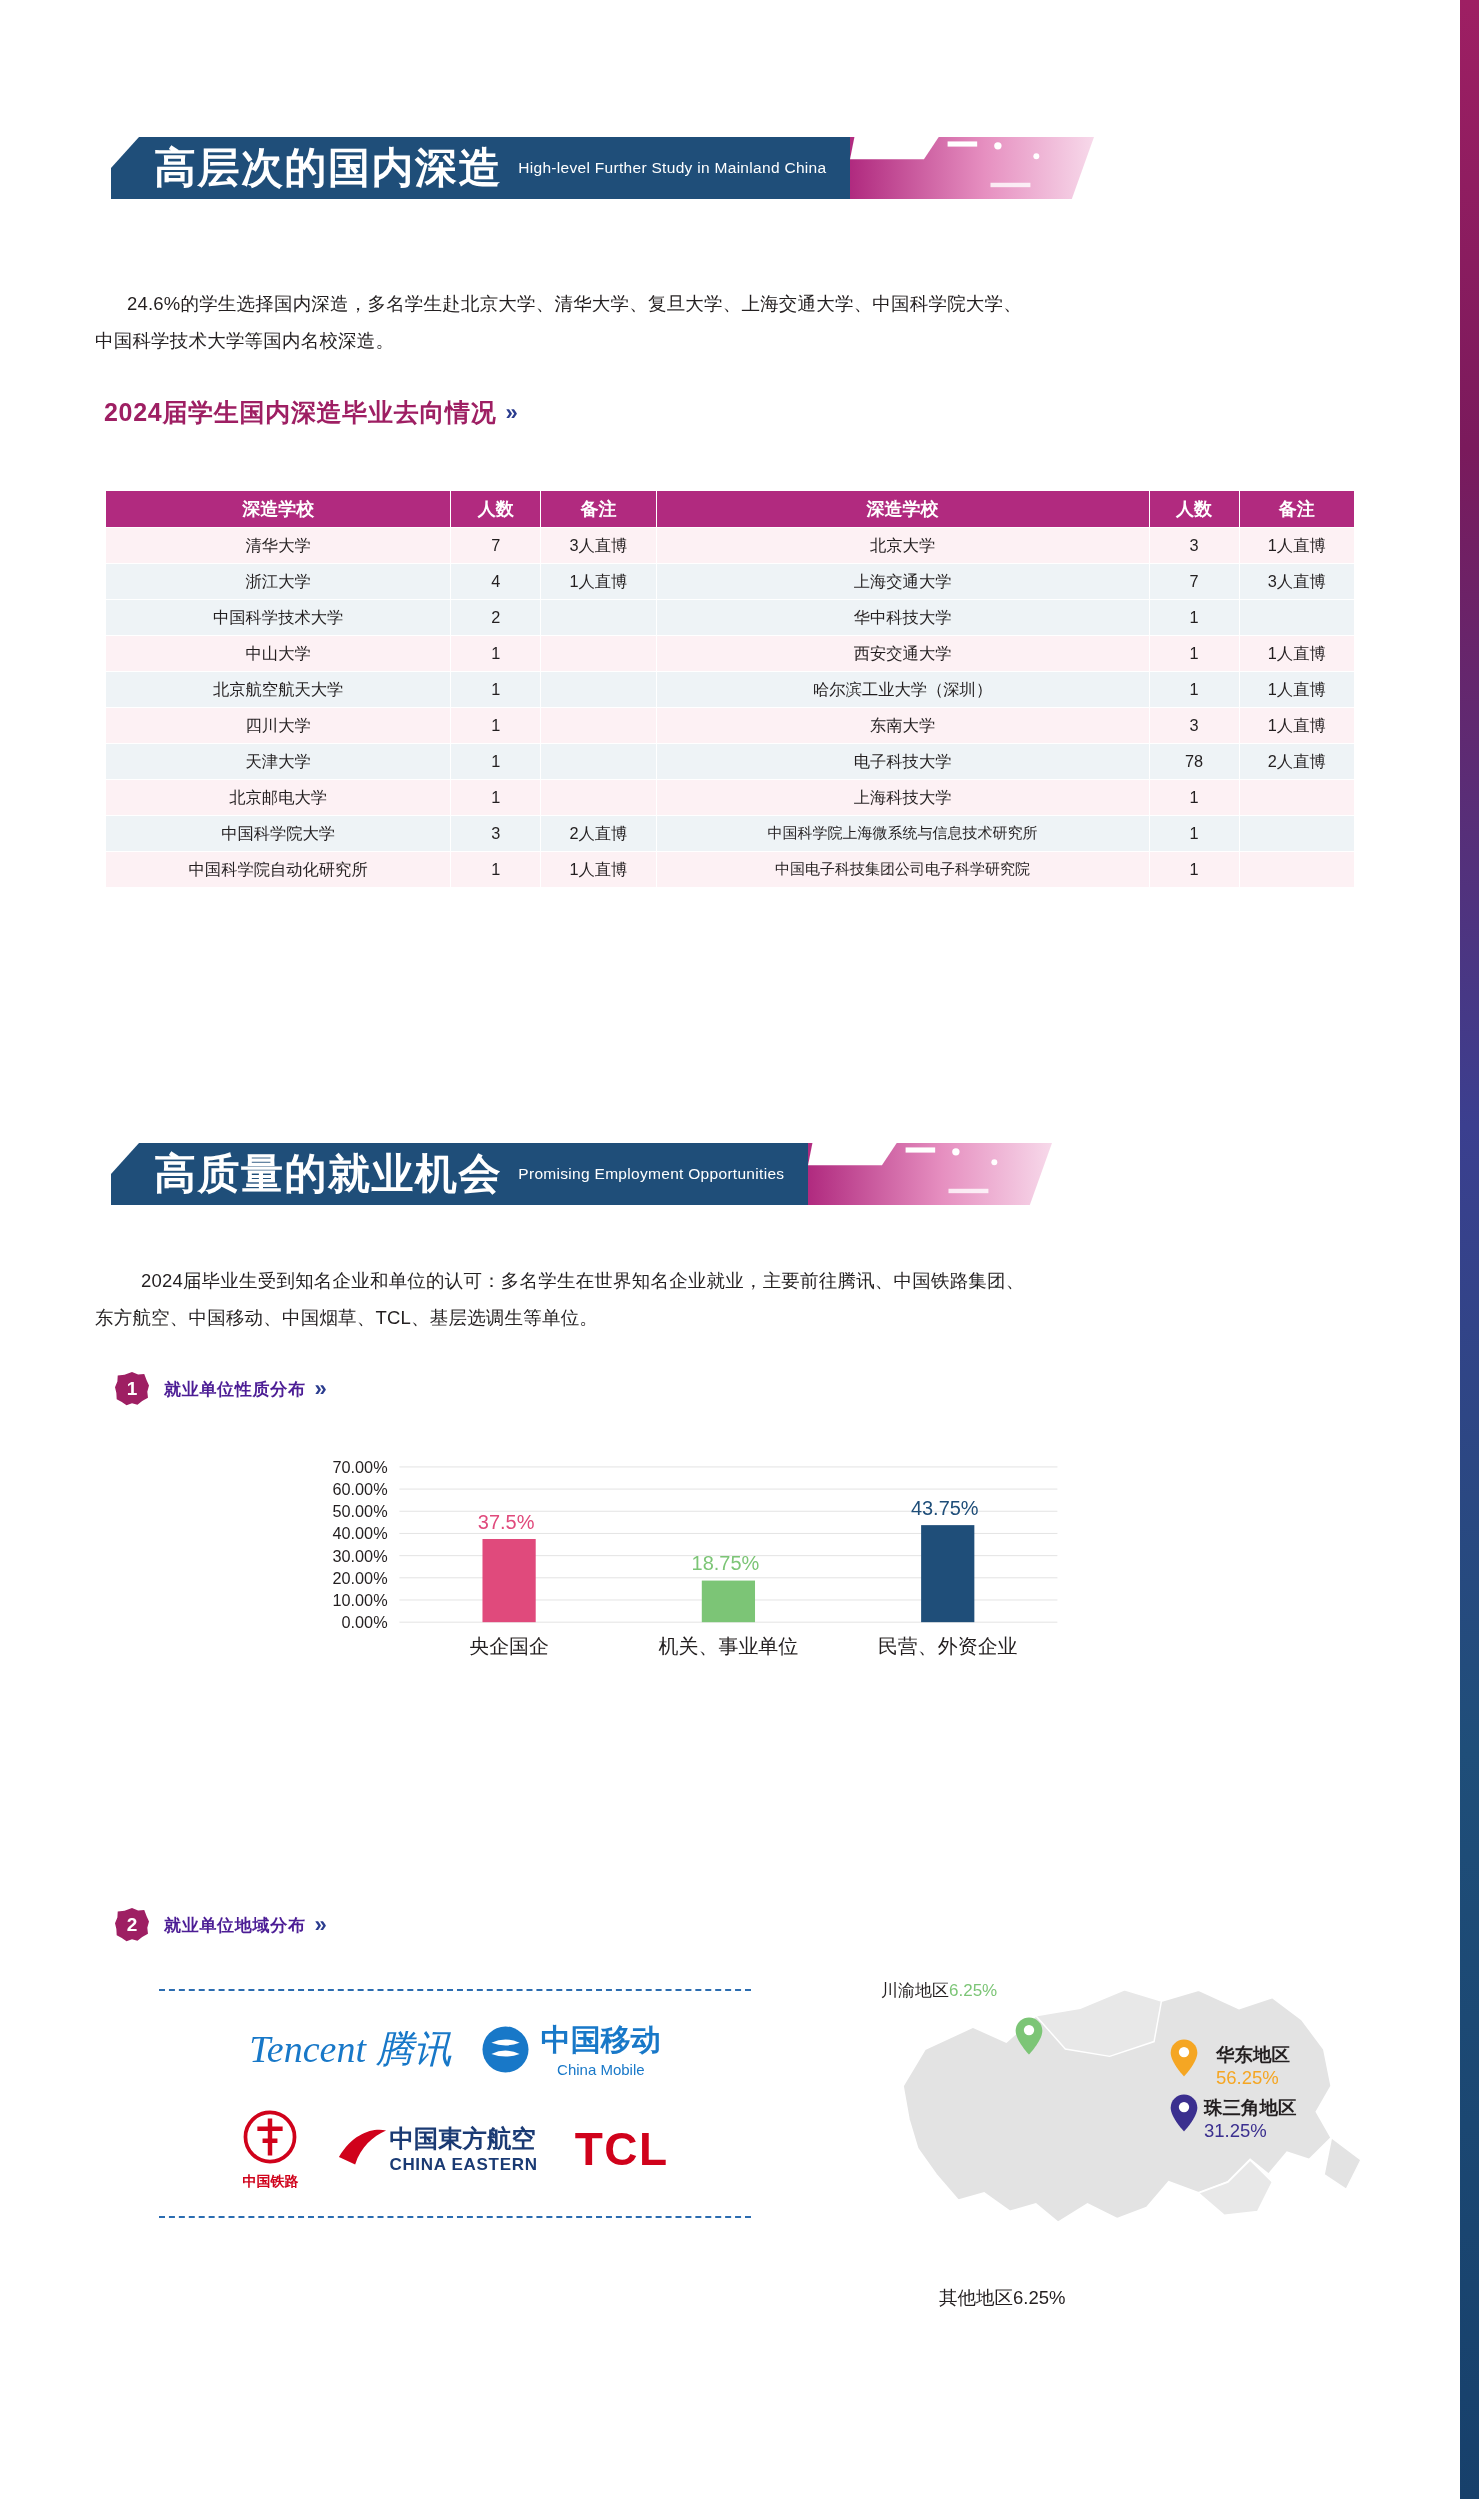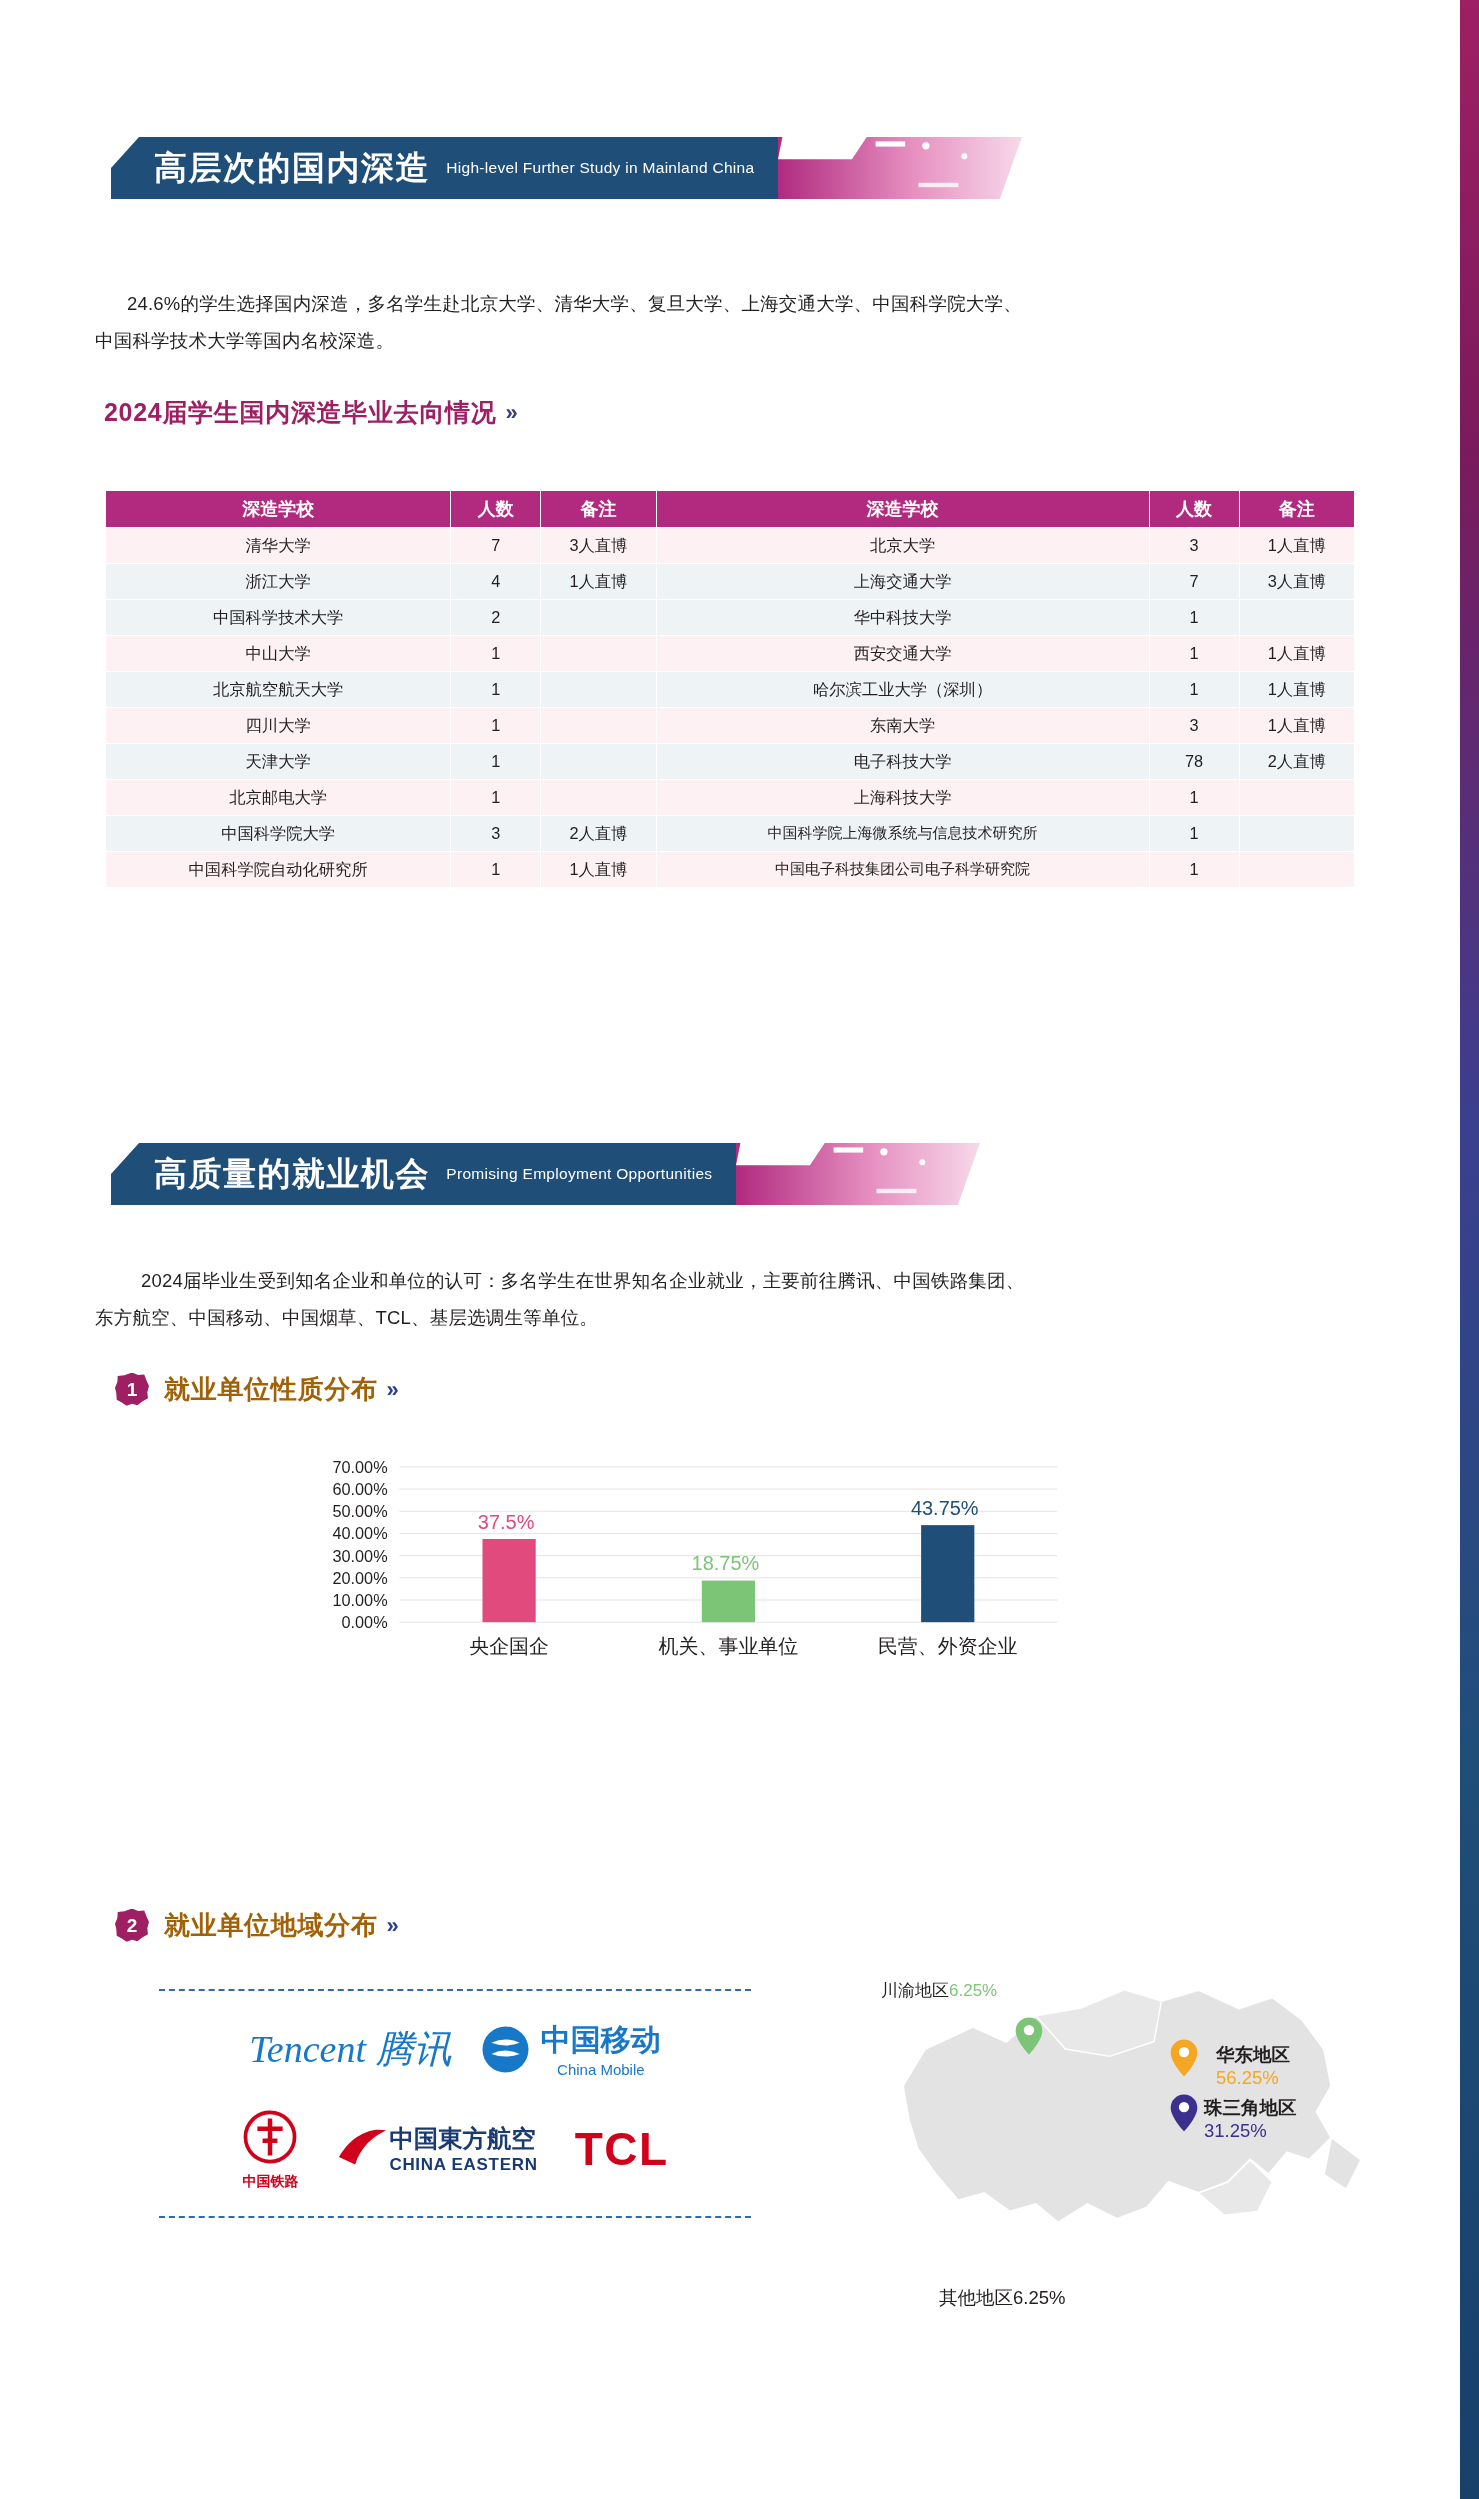--- a/index.html
+++ b/index.html
@@ -34,21 +34,21 @@
     background:#1f4e79;
     display:flex; align-items:center;
     padding:0 25px 0 43px;
     clip-path: polygon(28px 0, 100% 0, 100% 100%, 0 100%, 0 50%);
   }
   .banner .ribbon::before {
     content:""; position:absolute; left:0; top:0; width:0; height:0;
   }
   .banner .cn-title {
     color:#ffffff;
-    font-size:33px;
+    font-size:42px;
     font-weight:bold;
     letter-spacing:1.5px;
     white-space:nowrap;
   }
   .banner .en-title {
     color:#ffffff;
     font-size:15.5px;
     margin-left:16.3px;
     white-space:nowrap;
     letter-spacing:0.3px;
@@ -98,22 +98,22 @@
     background:#9e1f63;
     color:#fff;
     font-size:19px;
     font-weight:bold;
     display:flex; align-items:center; justify-content:center;
     clip-path: polygon(50% 0%, 68% 7%, 86% 6%, 93% 24%, 100% 40%, 95% 58%, 97% 76%, 80% 85%, 66% 96%, 50% 92%, 34% 98%, 20% 88%, 5% 80%, 4% 62%, 0% 45%, 7% 28%, 8% 10%, 28% 8%);
     border-radius:6px;
   }
   .numhead .txt {
     margin-left:15px;
-    color:#a16207;
-    font-size:26px;
+    color:#4c1d95;
+    font-size:17px;
     font-weight:bold;
     letter-spacing:0.7px;
   }
 
   
   table.study {
     position:absolute;
     border-collapse:collapse;
     font-size:16.3px;
     color:#231f20;

